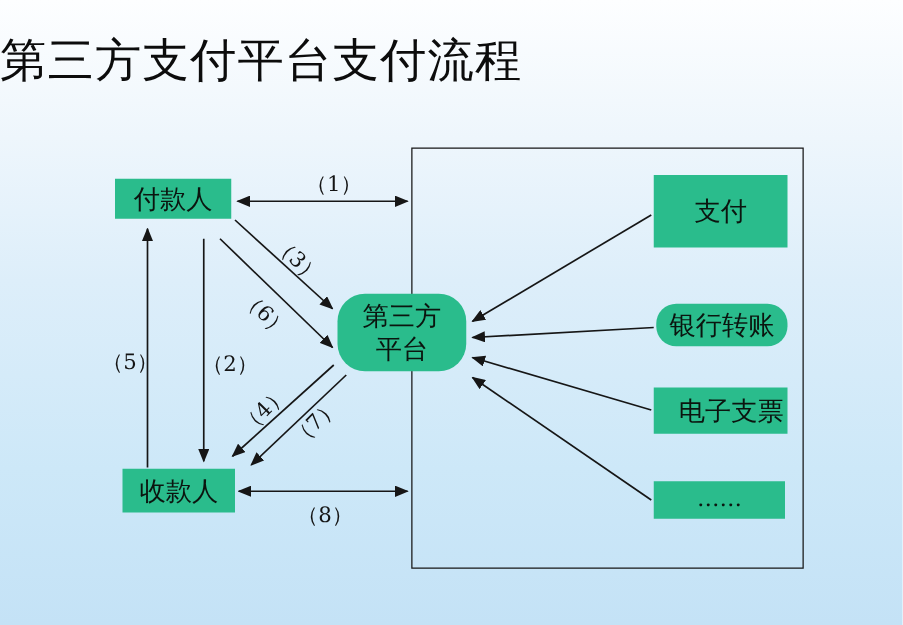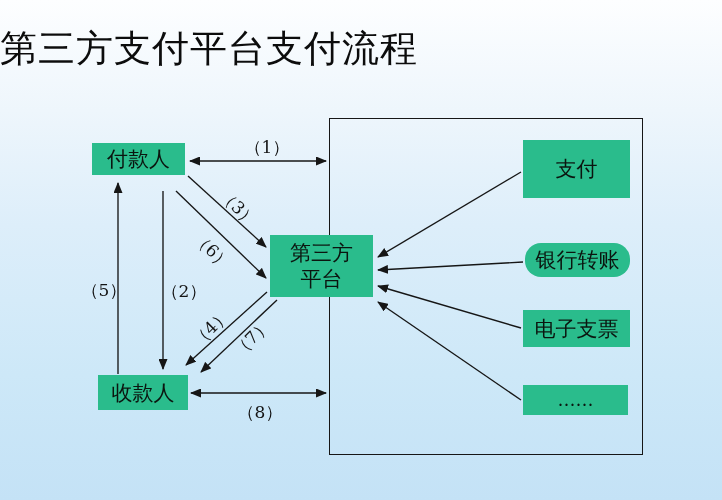--- a/index.html
+++ b/index.html
@@ -71,34 +71,34 @@
   <div class="outer-rect"></div>
 
   <div class="gbox" style="left:92px;  top:143px; width:93px;  height:32px;">
     <span>付款人</span>
   </div>
 
   <div class="gbox" style="left:98px;  top:375px; width:90px;  height:35px;">
     <span>收款人</span>
   </div>
 
-  <div class="gbox" style="left:270px; top:235px; width:103px; height:62px;">
+  <div class="gbox" style="left:270px; top:235px; width:103px; height:62px;border-radius:22px;">
     <span>第三方</span>
     <span>平台</span>
   </div>
 
   <div class="gbox" style="left:523px; top:140px; width:107px; height:58px;">
     <span>支付</span>
   </div>
 
   <div class="gbox" style="left:525px; top:243px; width:105px; height:34px;border-radius:16px;">
     <span>银行转账</span>
   </div>
 
-  <div class="gbox" style="left:523px; top:310px; width:107px; height:37px;">
+  <div class="gbox" style="left:523px; top:310px; width:90px; height:37px;padding-left:17px;">
     <span>电子支票</span>
   </div>
 
   <div class="gbox" style="left:523px; top:385px; width:105px; height:30px; font-size:18px;">
     <span>……</span>
   </div>
 
   <svg id="arrows" viewBox="0 0 722 500" xmlns="http://www.w3.org/2000/svg">
     <defs>
       <marker id="ah" markerUnits="userSpaceOnUse" markerWidth="11" markerHeight="9" refX="10" refY="4.5" orient="auto">

